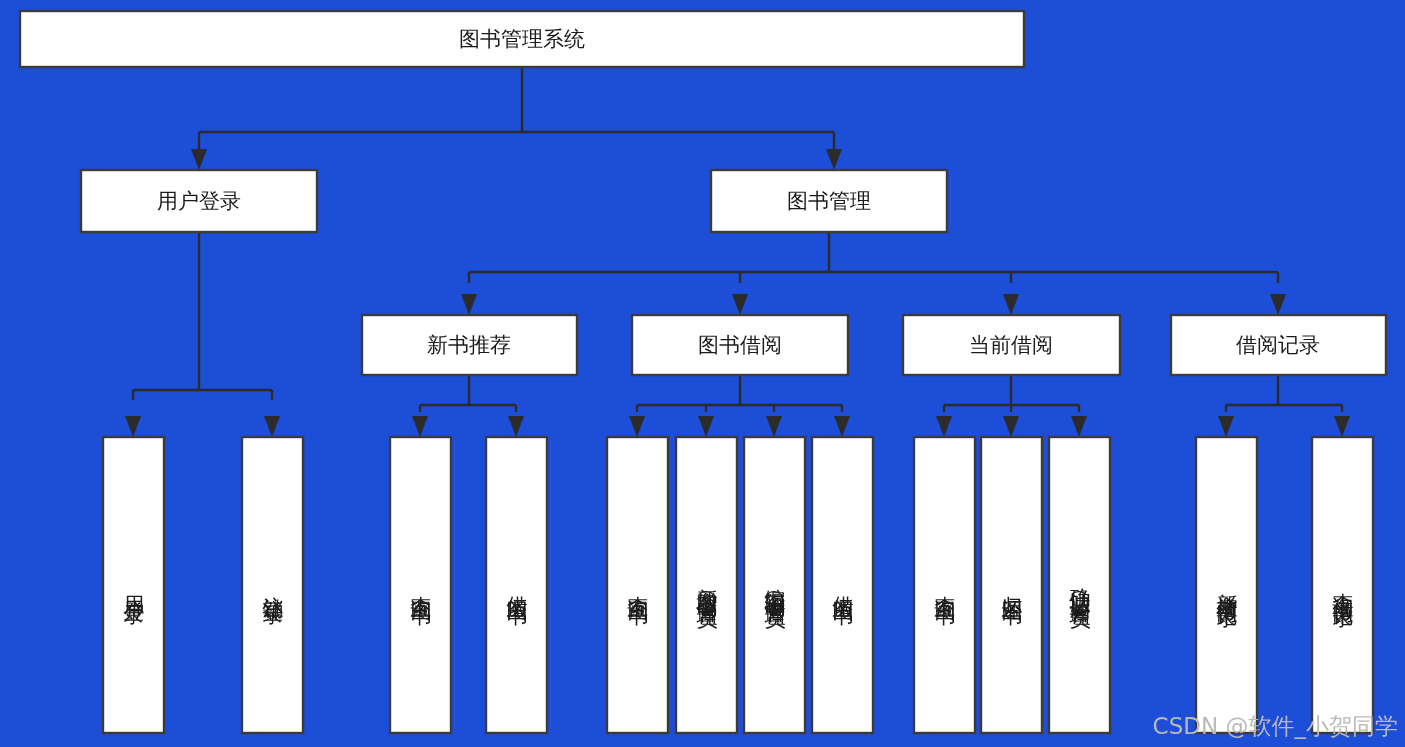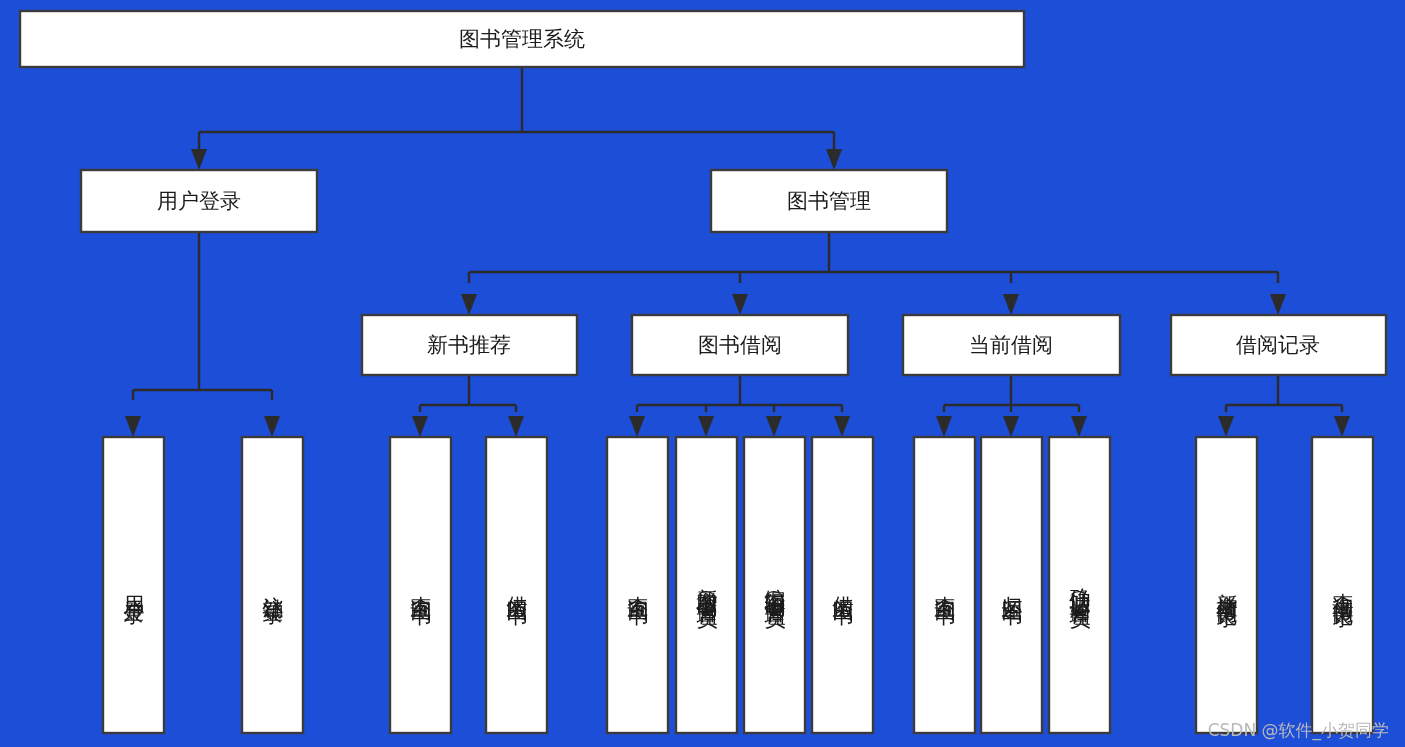--- a/index.html
+++ b/index.html
@@ -54,24 +54,24 @@
     font-size: 21px;
     fill: #1b1b1b;
     writing-mode: vertical-rl;
     text-orientation: upright;
     letter-spacing: 3px;
     dominant-baseline: central;
     text-anchor: middle;
   }
   .watermark-text {
     position: absolute;
-    right: 16px;
+    right: 7px;
     bottom: 5px;
     font-family: "DejaVu Sans", "Liberation Sans", sans-serif;
-    font-size: 17px;
+    font-size: 23px;
     color: #b9b9b9;
     white-space: nowrap;
     user-select: none;
   }
 </style>
 </head>
 <body>
 
 <div id="diagram-root">
 

